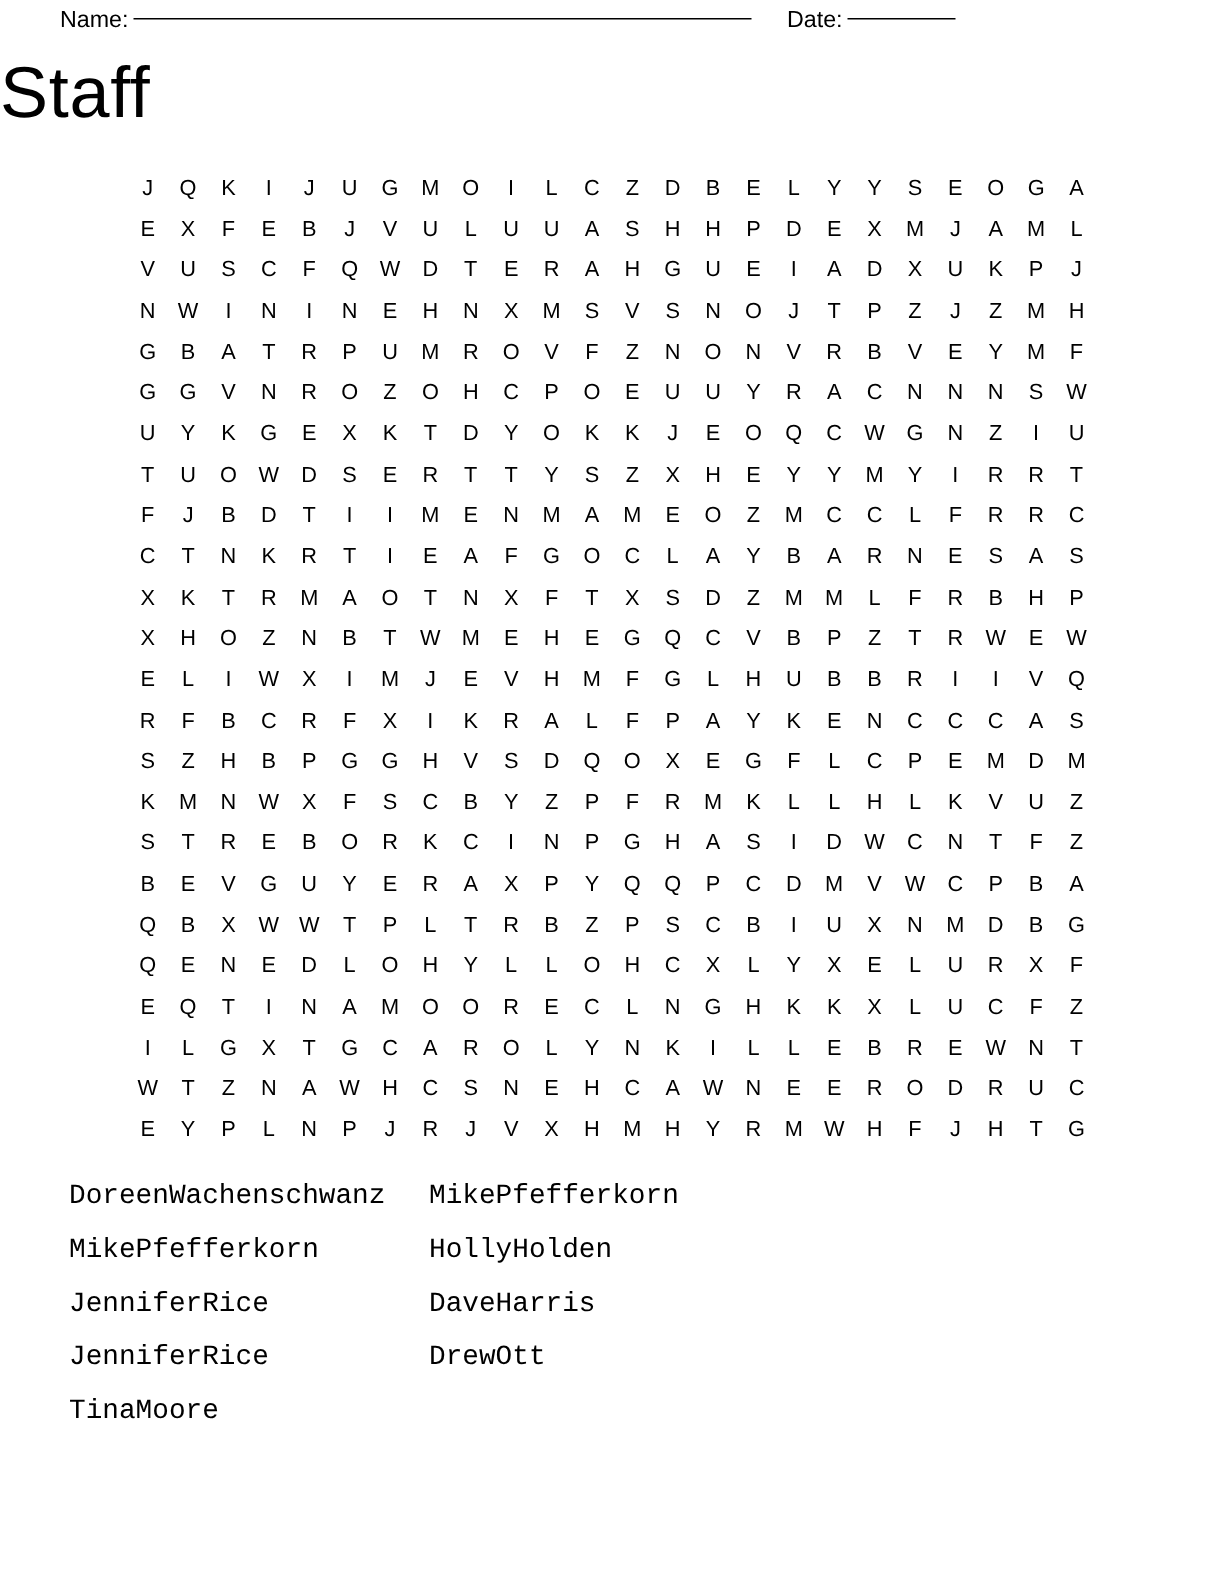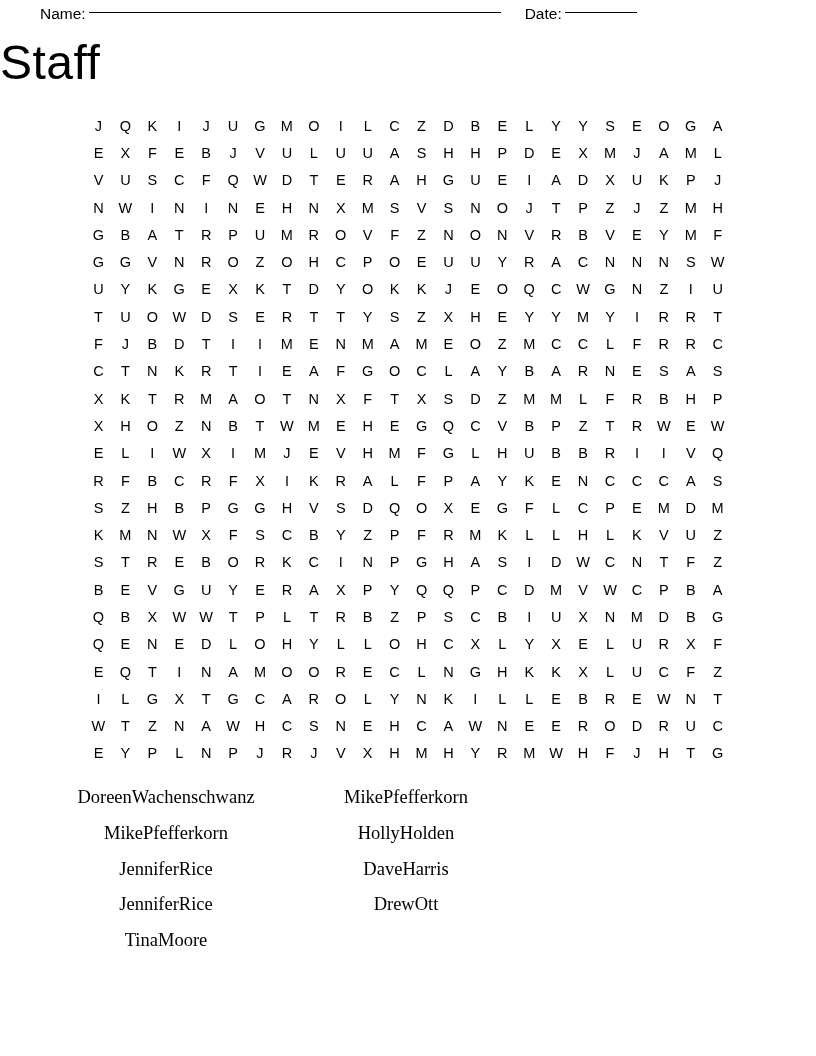--- a/index.html
+++ b/index.html
@@ -85,22 +85,21 @@
     display: flex;
     flex-direction: column;
   }
   .word-col-1 { width: 240px; }
   .word-col-2 { width: 240px; }
   .word-col-3 { width: 240px; }
   .word-item {
     font-size: 18.5px;
     line-height: 35.8px;
     white-space: nowrap;
-    font-family: Liberation Serif, serif;
-    text-align: center;
+    font-family: Liberation Mono, monospace;
   }
 </style>
 </head>
 <body>
 
 <div class="header-row">
   <span class="hdr-label">Name:</span>
   <span class="rule rule-name"></span>
   <span class="hdr-spacer"></span>
   <span class="hdr-label">Date:</span>

